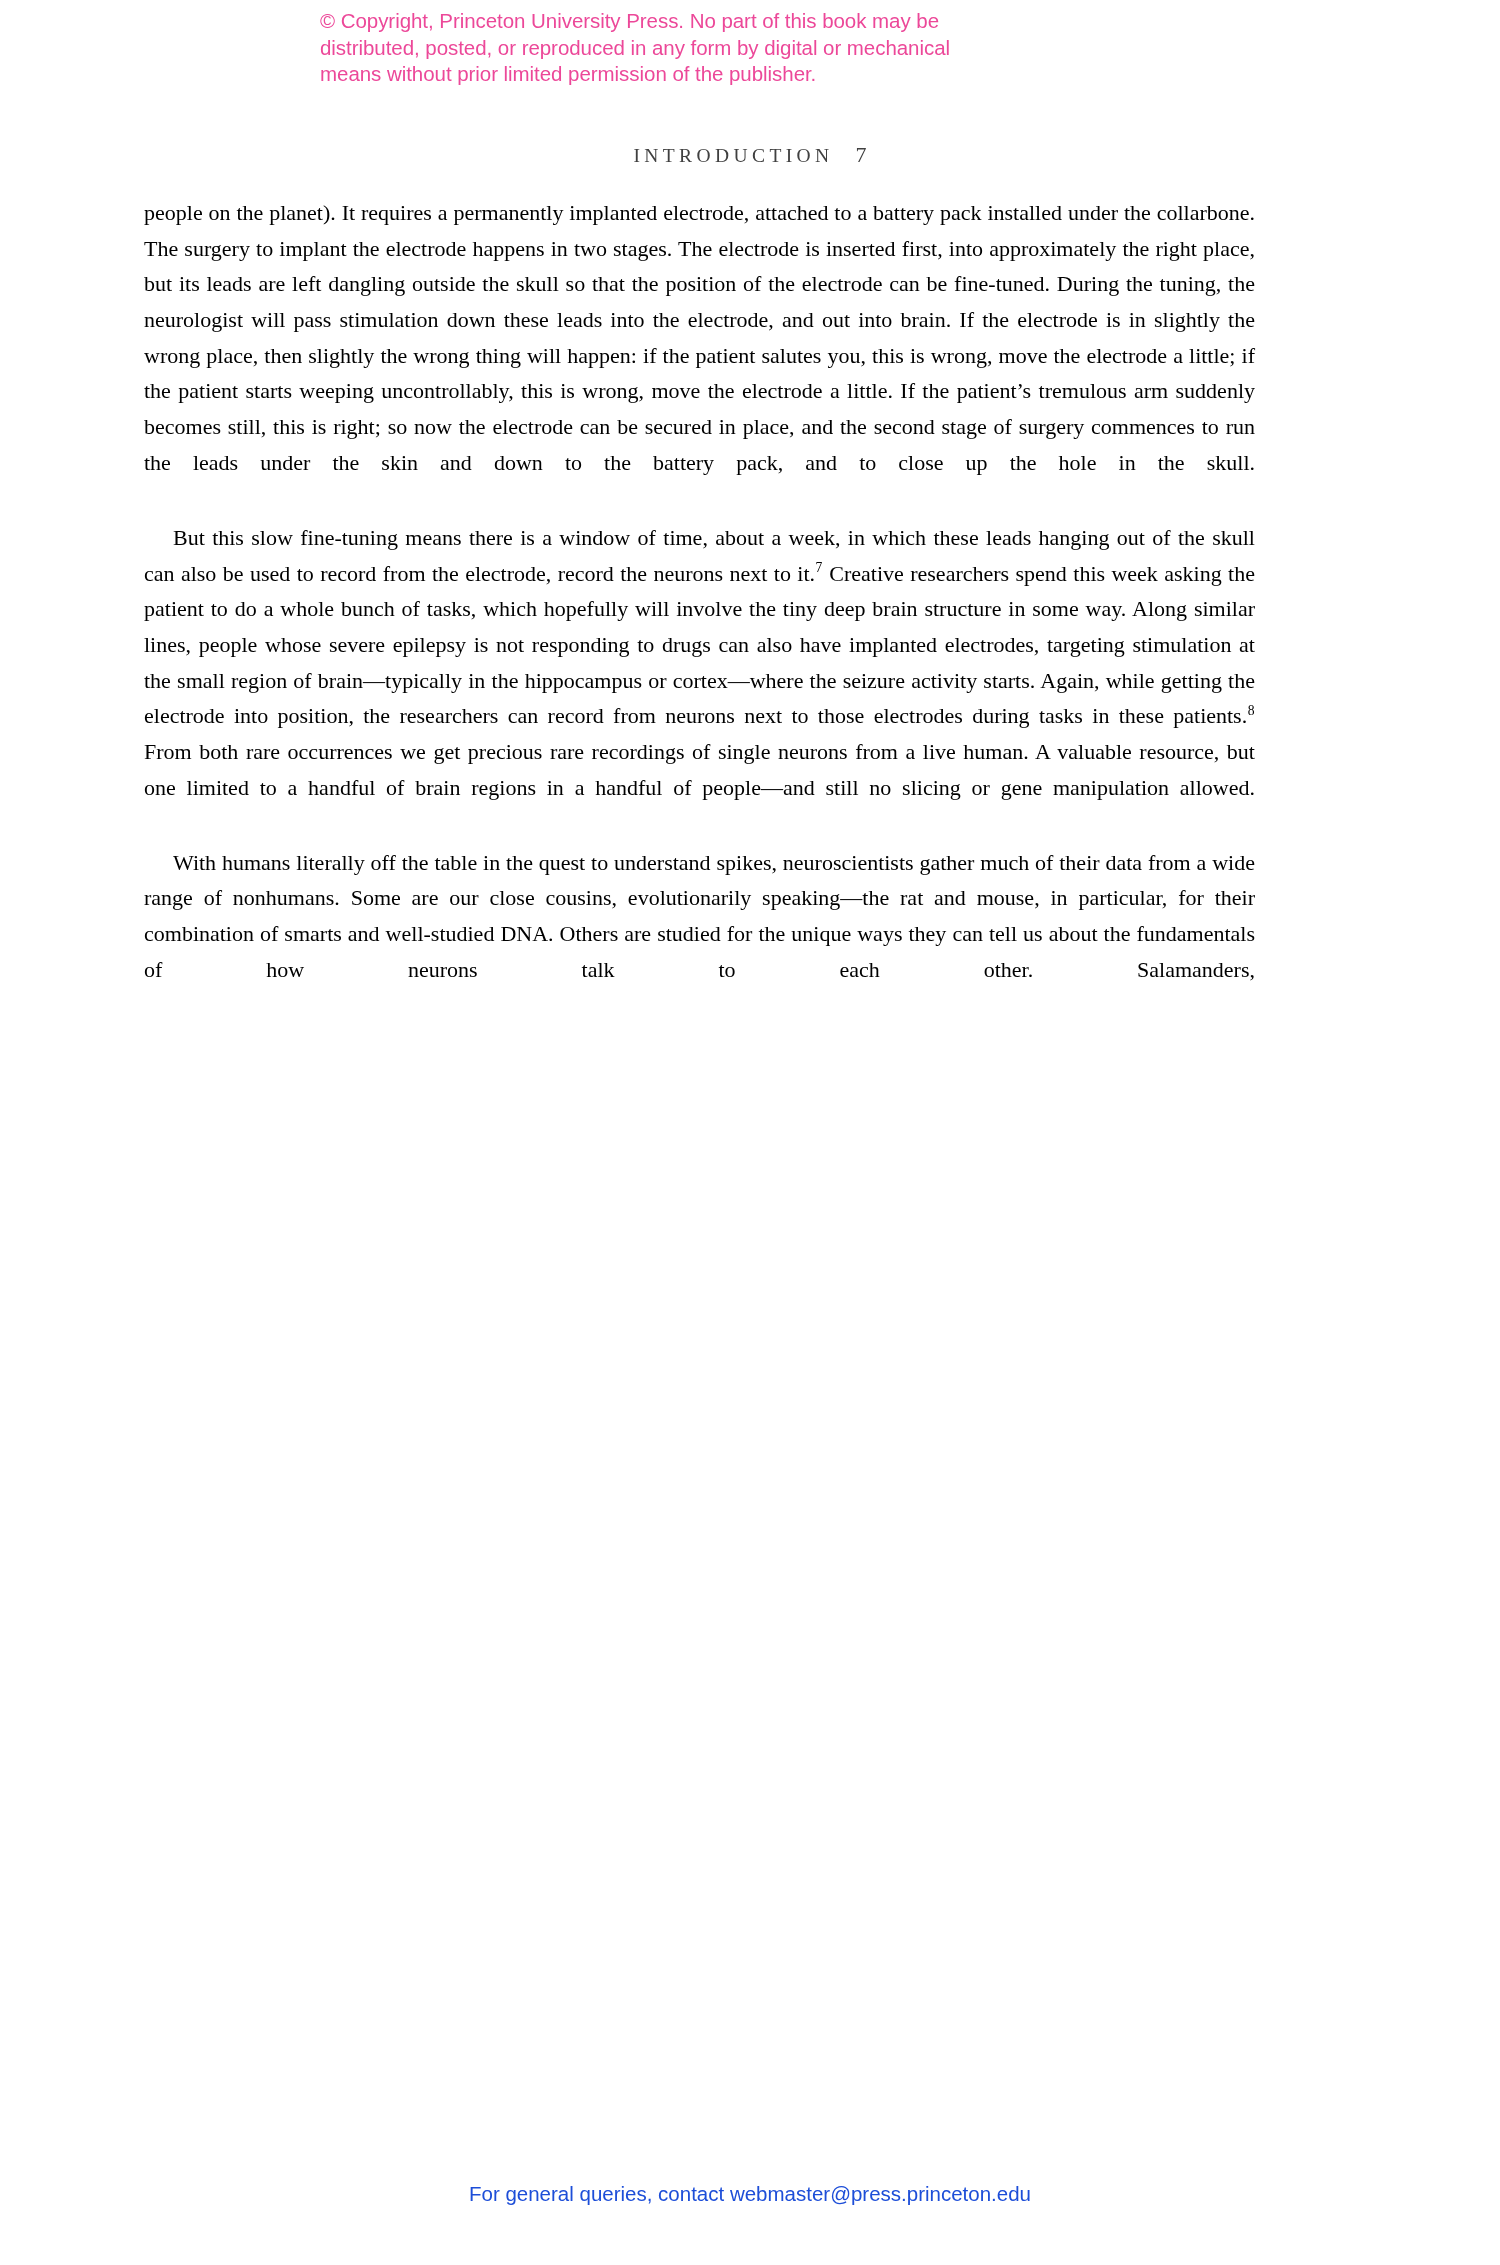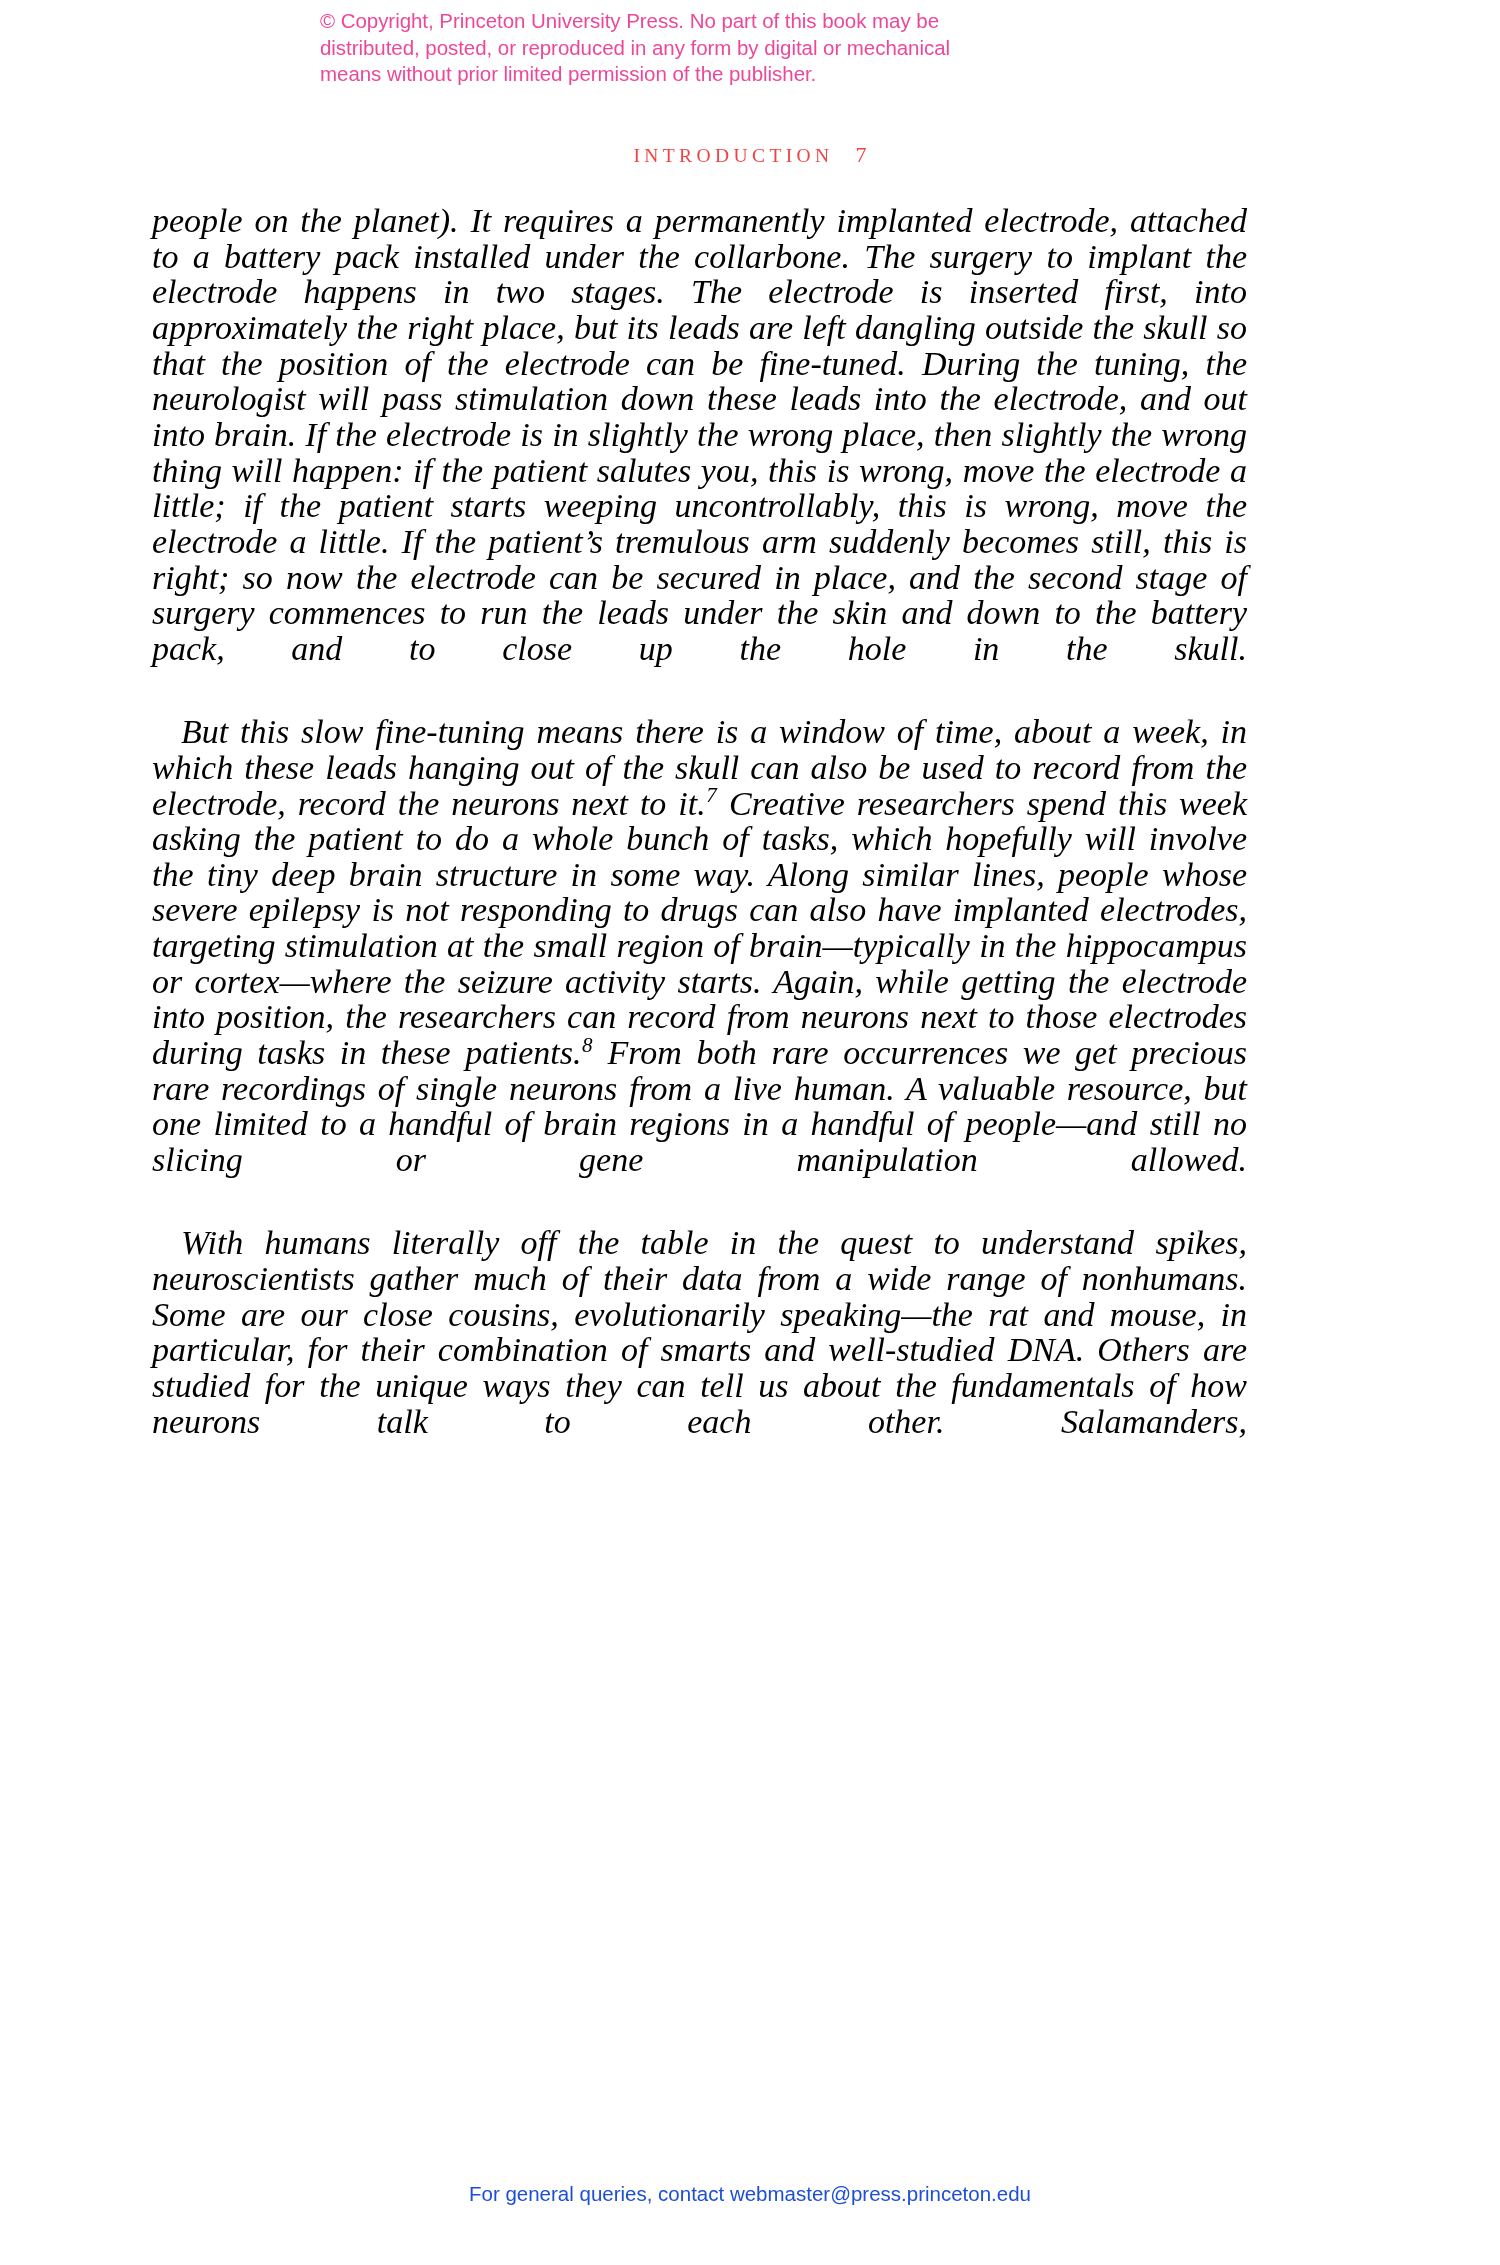--- a/index.html
+++ b/index.html
@@ -35,21 +35,21 @@
 
   
   .running-head {
     position: absolute;
     left: 0;
     top: 142px;
     width: 1500px;
     text-align: center;
     font-family: "Liberation Serif", "DejaVu Serif", serif;
     font-size: 19.5px;
-    color: #ef4444;
+    color: #404040;
     white-space: nowrap;
   }
   .running-head .rh-title {
     letter-spacing: 4.4px;
     font-variant: normal;
   }
   .running-head .rh-gap {
     display: inline-block;
     width: 22px;
   }
@@ -59,28 +59,27 @@
   }
 
   
   .text-column {
     position: absolute;
     left: 140px;
     top: 191px;
     width: 1119px;
   }
   p.body-para {
-    margin: 12px;
-    font-size: 34px;
+    margin: 4px;
+    font-size: 22px;
     line-height: 35.65px;
     text-align: justify;
     text-justify: inter-word;
     hyphens: none;
     word-spacing: 0px;
-    font-style: italic;
   }
   p.body-para.continued {
     text-indent: 0;
   }
   p.body-para.indented {
     text-indent: 29px;
   }
   
   p.body-para:after {
     content: "";

